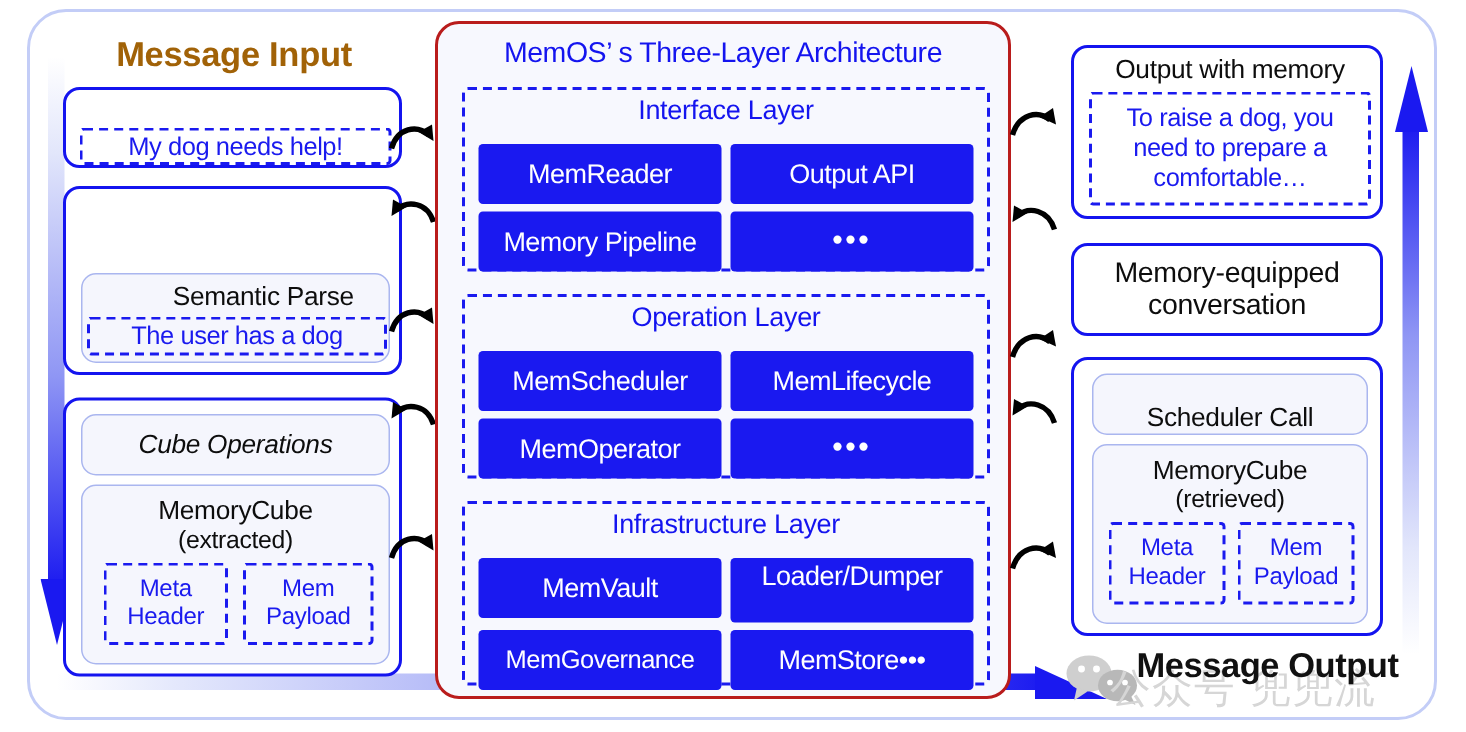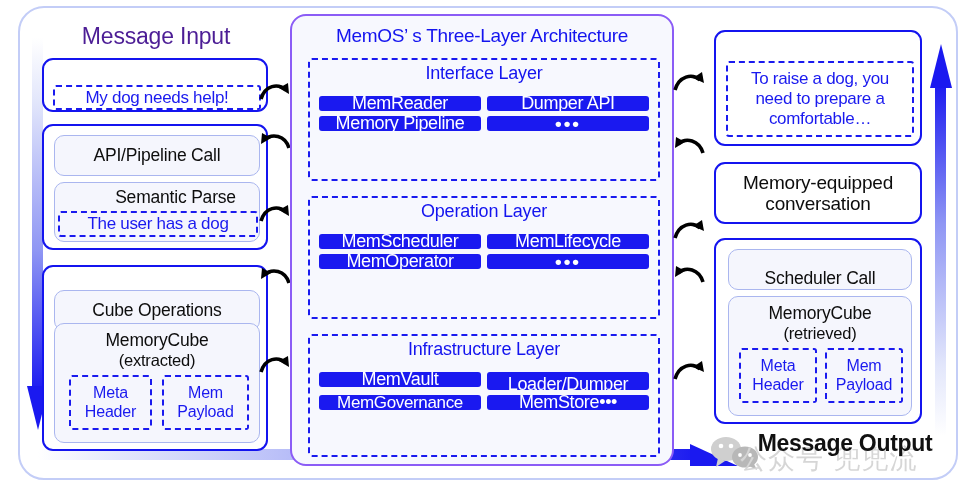--- a/index.html
+++ b/index.html
@@ -18,26 +18,26 @@
 
   
   .arrow-left{position:absolute;left:27px;top:38px;width:22px;height:394px;}
   .arrow-right{position:absolute;left:930px;top:44px;width:22px;height:392px;}
   .arrow-bottom{position:absolute;left:38px;top:444px;width:700px;height:22px;}
 
   
   .col{position:absolute;box-sizing:border-box;}
   .col-left{left:28px;top:14px;width:256px;height:452px;}
   .col-mid{left:290px;top:14px;width:384px;height:452px;
-    border:2px solid #8b5cf6;border-radius:16px;background:#f7f8fe;}
+    border:2px solid #b91c1c;border-radius:16px;background:#f7f8fe;}
   .col-right{left:700px;top:14px;width:250px;height:452px;}
 
   
   .col-title{
-    text-align:center;color:#4c1d95;font-size:23px;font-weight:400;
+    text-align:center;color:#a16207;font-size:23px;font-weight:700;
     letter-spacing:-.2px;line-height:1.1;
   }
   .mid-title{
     text-align:center;color:#1414ef;font-size:19px;font-weight:400;
     padding-top:9px;letter-spacing:-.3px;white-space:nowrap;
   }
 
   
   .obox{
     box-sizing:border-box;border:2.5px solid #1414ef;border-radius:11px;
@@ -78,21 +78,21 @@
   .layer-title{
     text-align:center;color:#1414ef;font-size:18px;letter-spacing:-.2px;
     margin-top:4px;line-height:1.1;
   }
   .chip-grid{
     position:absolute;left:9px;right:9px;display:grid;
     grid-template-columns:1fr 1fr;gap:5px 6px;
   }
   .chip{
     background:#1a19f0;color:#ffffff;border-radius:3px;
-    height:15px;display:flex;align-items:center;justify-content:center;
+    height:40px;display:flex;align-items:center;justify-content:center;
     font-size:18px;letter-spacing:-.35px;overflow:hidden;
     white-space:nowrap;position:relative;
   }
   .chip.clip{align-items:flex-start;padding-top:3px;line-height:1.0;
     white-space:normal;word-break:break-all;}
   .dots{letter-spacing:2px;font-size:19px;font-weight:700;}
 
   
   .carrow{position:absolute;width:34px;height:30px;}
 
@@ -161,31 +161,28 @@
 
   <div class="col col-left">
 
     <div class="col-title" style="position:absolute;left:0;top:10px;width:256px;">Message Input</div>
 
     <div class="obox" style="left:14px;top:44px;width:226px;height:54px;">
       <div class="dash" style="left:9px;top:25px;width:208px;height:25px;">My dog needs help!</div>
     </div>
 
     <div class="obox" style="left:14px;top:110px;width:226px;height:126px;">
-      <div class="ibox" style="left:10px;top:9px;width:206px;height:41px;">
-        <span class="lbl">API/Pipeline Call</span>
-      </div>
       <div class="ibox" style="left:10px;top:56px;width:206px;height:60px;display:block;padding-left:37px;">
         <div class="hdr" style="margin-top:5px;">Semantic Parse</div>
         <div class="dash" style="left:3px;top:28px;width:200px;height:26px;">The user has a dog</div>
       </div>
     </div>
 
     <div class="obox" style="left:14px;top:251px;width:226px;height:186px;">
-      <div class="ibox" style="left:10px;top:23px;width:206px;height:41px;">
+      <div class="ibox" style="left:10px;top:9px;width:206px;height:41px;font-style:italic;">
         <span class="lbl">Cube Operations</span>
       </div>
       <div class="ibox" style="left:10px;top:56px;width:206px;height:120px;display:block;">
         <div class="lbl" style="margin-top:7px;">MemoryCube</div>
         <div class="lbl lbl-sm">(extracted)</div>
         <div class="dash dash-sm wrap" style="left:14px;top:51px;width:83px;height:55px;">Meta Header</div>
         <div class="dash dash-sm wrap" style="left:107px;top:51px;width:87px;height:55px;">Mem Payload</div>
       </div>
     </div>
   </div>
@@ -211,21 +208,21 @@
     <polygon points="31,15 21,9 30,4" fill="#000"></polygon>
   </svg>
 
   <div class="col col-mid">
     <div class="mid-title">MemOS’ s Three-Layer Architecture</div>
 
     <div class="layer" style="top:42px;height:123px;">
       <div class="layer-title">Interface Layer</div>
       <div class="chip-grid" style="top:36px;">
         <div class="chip">MemReader</div>
-        <div class="chip">Dumper API</div>
+        <div class="chip">Output API</div>
         <div class="chip">Memory Pipeline</div>
         <div class="chip dots">•••</div>
       </div>
     </div>
 
     <div class="layer" style="top:180px;height:123px;">
       <div class="layer-title">Operation Layer</div>
       <div class="chip-grid" style="top:36px;">
         <div class="chip">MemScheduler</div>
         <div class="chip">MemLifecycle</div>
@@ -262,20 +259,21 @@
     <polygon points="3,15 13,9 4,4" fill="#000"></polygon>
   </svg>
   <svg class="carrow" style="left:672px;top:357px;" viewBox="0 0 34 30">
     <path d="M3,22 C7,8 20,5 28,12" stroke="#000" stroke-width="3.6" fill="none"></path>
     <polygon points="32,15 21,10 30,4" fill="#000"></polygon>
   </svg>
 
   <div class="col col-right">
 
     <div class="obox" style="left:14px;top:16px;width:208px;height:116px;">
+      <div class="hdr" style="position:absolute;left:0;top:5px;width:208px;">Output with memory</div>
       <div class="dash wrap" style="left:10px;top:29px;width:188px;height:76px;padding:0 6px;">To raise a dog, you need to prepare a comfortable…</div>
     </div>
 
     <div class="obox" style="left:14px;top:148px;width:208px;height:62px;
                 display:flex;align-items:center;justify-content:flex-start;">
       <span class="lbl" style="font-size:19px;">Memory-equipped conversation</span>
     </div>
 
     <div class="obox" style="left:14px;top:224px;width:208px;height:186px;">
       <div class="ibox" style="left:12px;top:9px;width:184px;height:41px;align-items:flex-end;">

